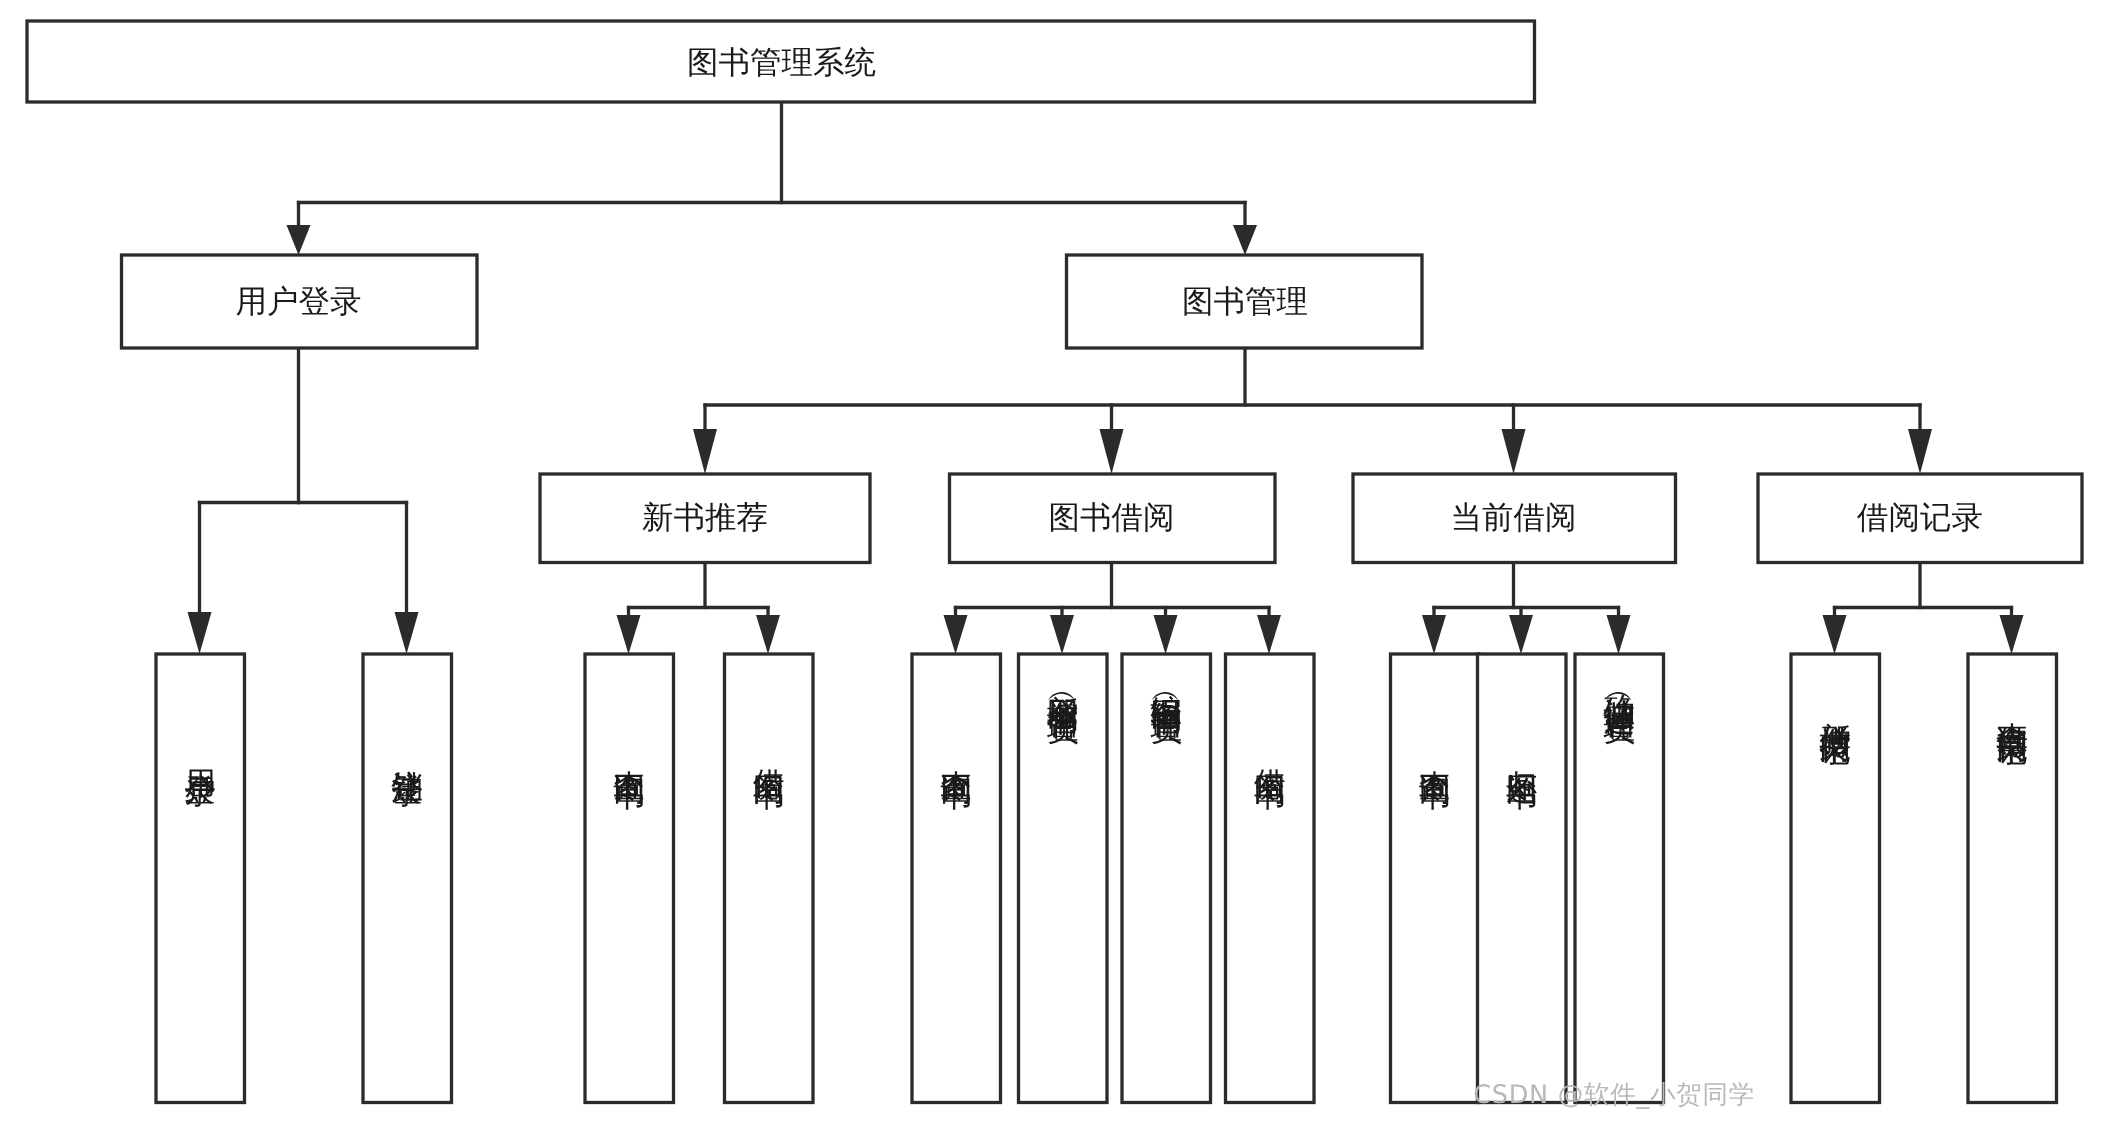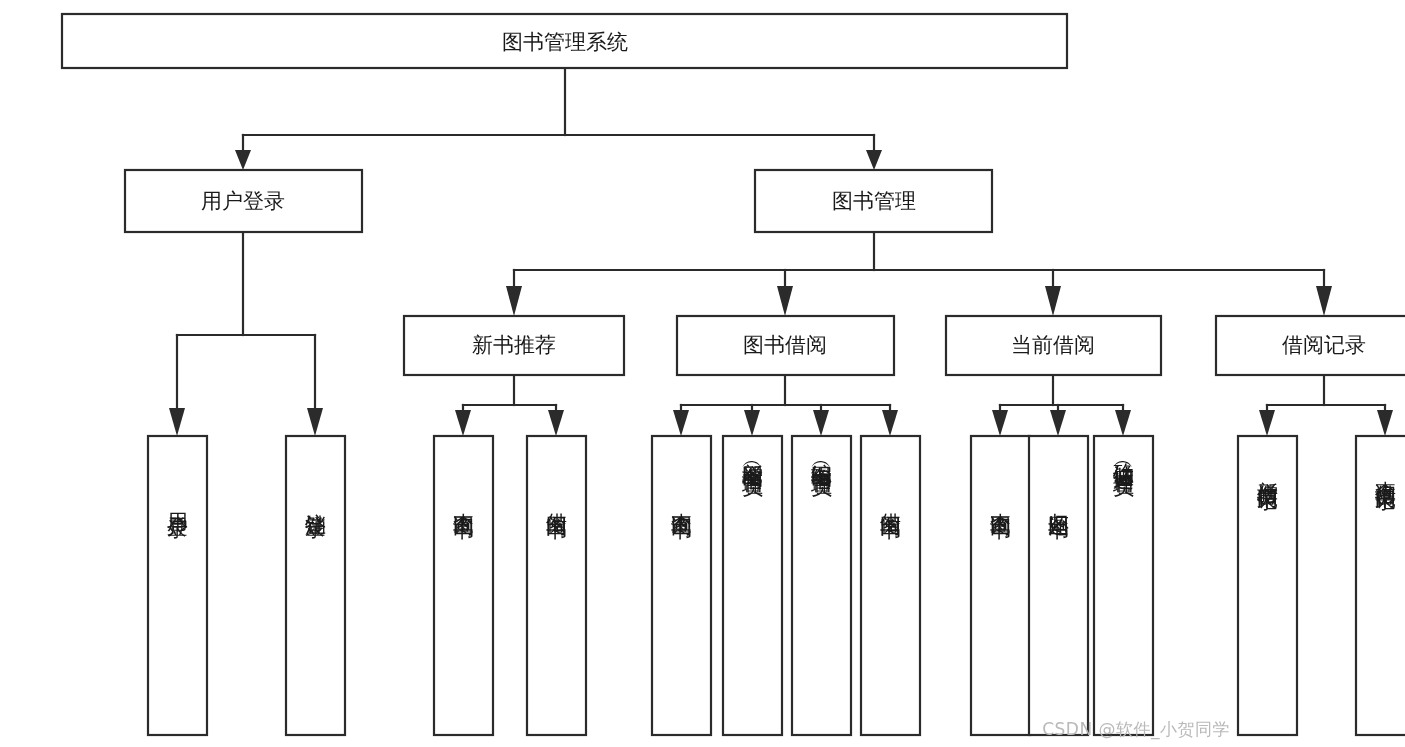--- a/index.html
+++ b/index.html
@@ -11,21 +11,20 @@
     width: 1405px;
     height: 747px;
     font-family: "DejaVu Sans", "Liberation Sans", sans-serif;
     overflow: hidden;
   }
   #diagram-root {
     position: relative;
     width: 1194px;
     height: 747px;
     background: #ffffff;
-    margin-left: 44px;
   }
   svg#tree-svg {
     position: absolute;
     left: 0;
     top: 0;
     width: 1405px;
     height: 747px;
     display: block;
   }
   .node-box {
@@ -62,21 +61,21 @@
     text-orientation: upright;
     font-family: "DejaVu Sans", "Liberation Sans", sans-serif;
     font-size: 21px;
     line-height: 1.05;
     letter-spacing: 2px;
     color: #1a1a1a;
     white-space: nowrap;
   }
   .watermark {
     position: absolute;
-    right: 8px;
+    right: 24px;
     bottom: 6px;
     font-family: "DejaVu Sans", "Liberation Sans", sans-serif;
     font-size: 17px;
     color: #b9b9b9;
     letter-spacing: 0.5px;
     user-select: none;
   }
 </style>
 </head>
 <body>

